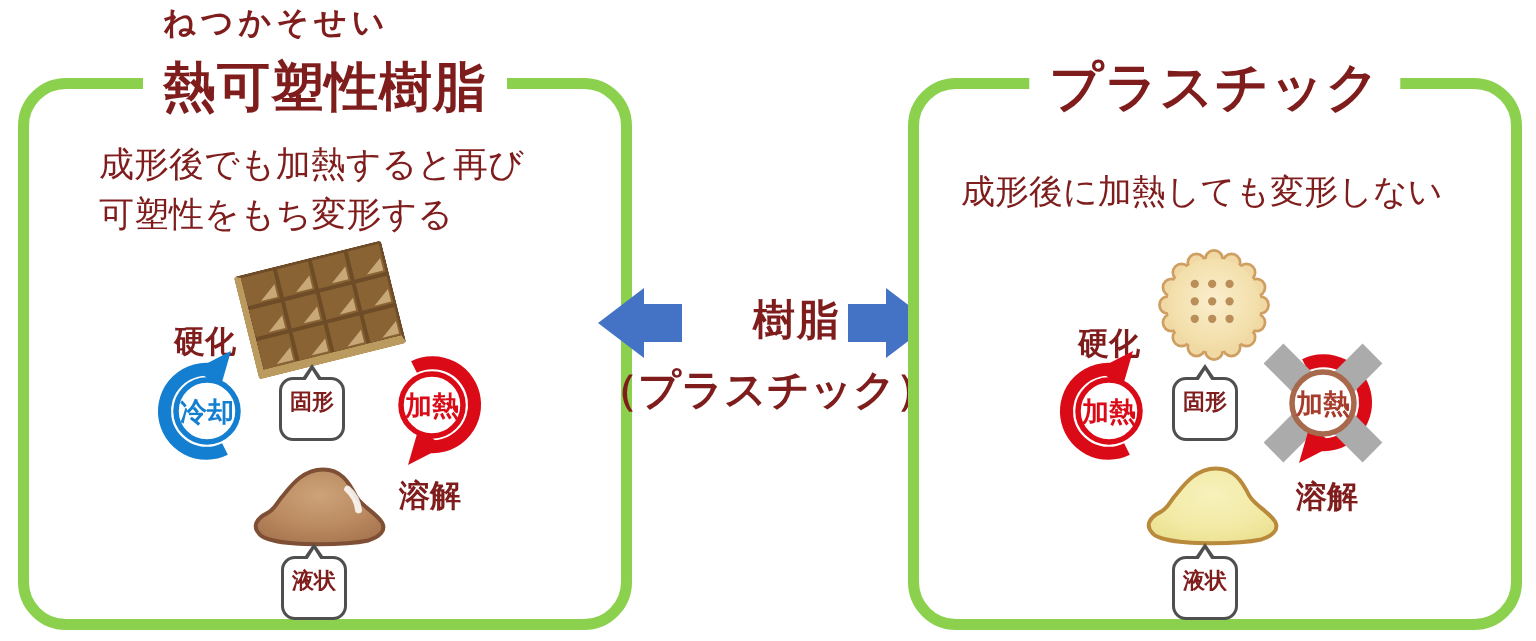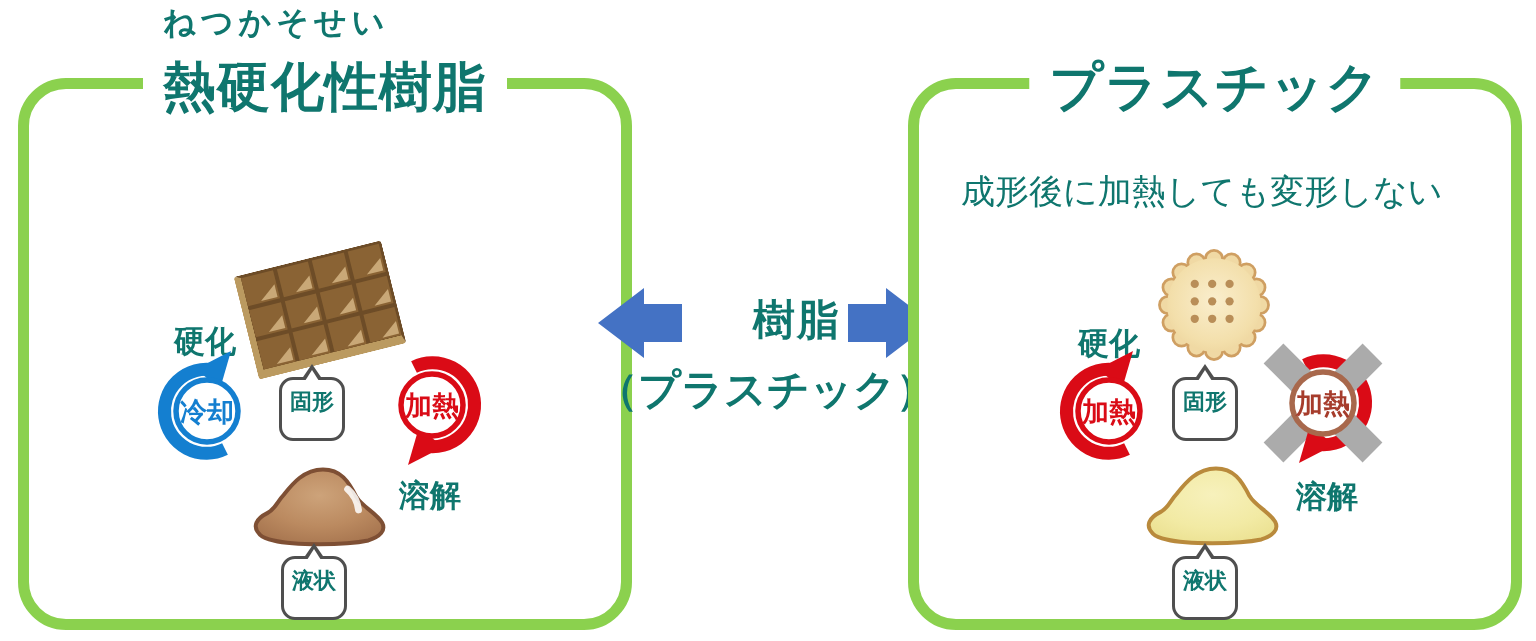--- a/index.html
+++ b/index.html
@@ -1,18 +1,18 @@
 <!DOCTYPE html>
 <html><head>
 <meta charset="utf-8">
 <style>
   html,body{margin:0;padding:0;background:#fff;}
   #stage{
     position:relative;width:1536px;height:641px;background:#fff;overflow:hidden;
-    font-family:"Liberation Sans","DejaVu Sans",sans-serif;color:#0f766e;
+    font-family:"Liberation Sans","DejaVu Sans",sans-serif;color:#7f1d1d;
   }
   .panel{
     position:absolute;top:78px;width:614px;height:552px;box-sizing:border-box;
     border:11px solid #8bd14e;border-radius:48px;background:#fff;
   }
   #panel-left{left:18px;}
   #panel-right{left:908px;}
   .panel-title{
     position:absolute;top:-33px;left:50%;transform:translateX(-50%);
     background:#fff;padding:0 20px;white-space:nowrap;
@@ -60,22 +60,24 @@
   .flow-arrow{position:absolute;width:84px;height:70px;}
 </style>
 </head>
 <body>
 
 <div id="stage">
 
   <div class="furigana">ねつかそせい</div>
 
   <div class="panel" id="panel-left">
-    <div class="panel-title">熱硬化性樹脂</div>
+    <div class="panel-title">熱可塑性樹脂</div>
     <div class="desc">
+      <div>成形後でも加熱すると再び</div>
+      <div>可塑性をもち変形する</div>
     </div>
 
     <div class="choc">
       <div class="choc-cells" id="choc-cells" style="grid-template-columns: repeat(4, 1fr);">
           <div></div>
           <div></div>
           <div></div>
           <div></div>
           <div></div>
           <div></div>

